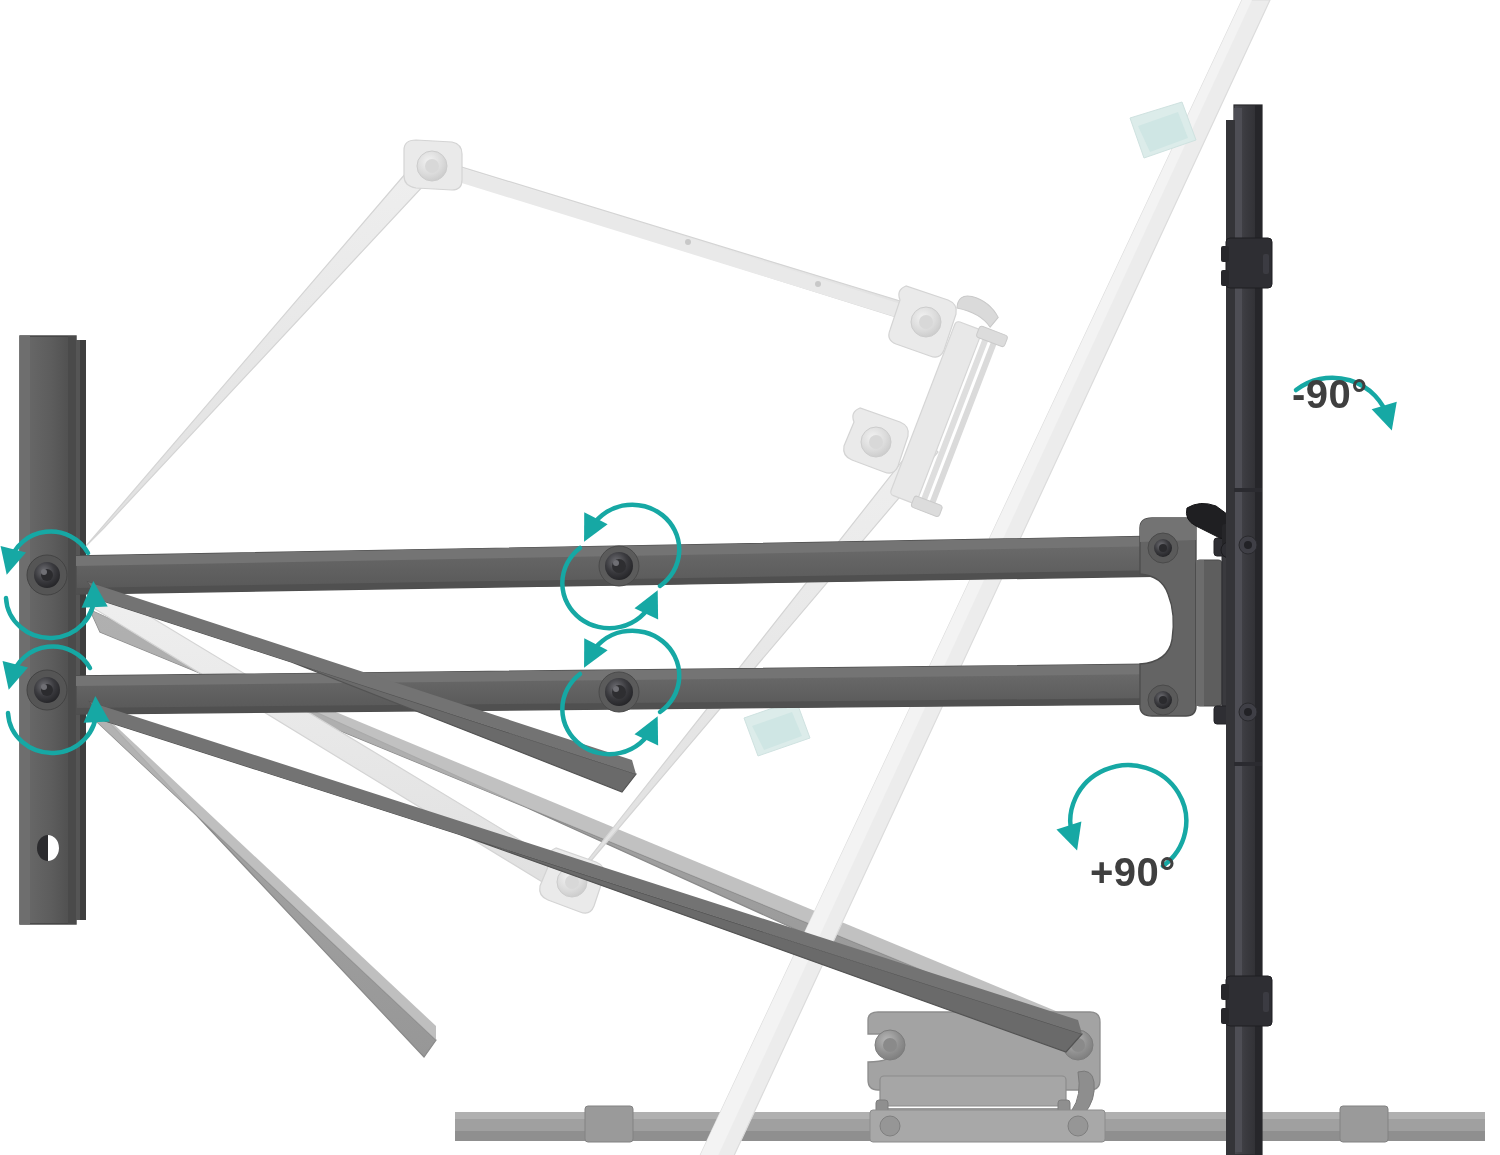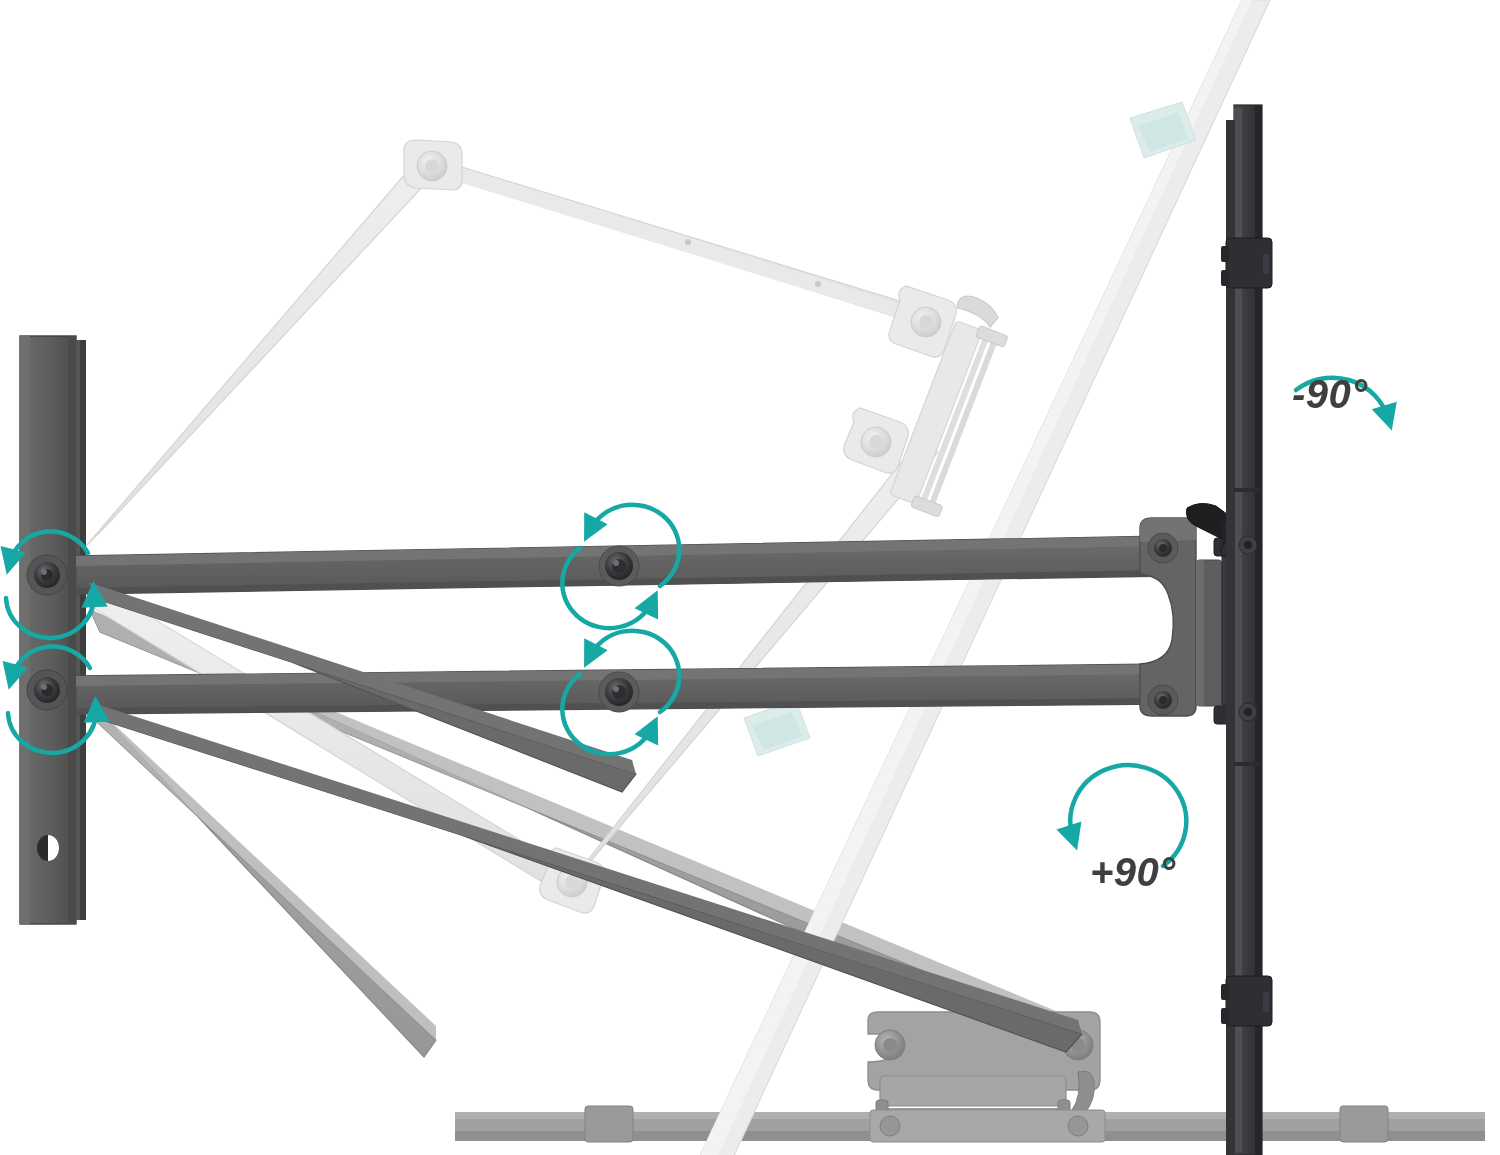--- a/index.html
+++ b/index.html
@@ -1,21 +1,21 @@
 <!DOCTYPE html>
 <html><head>
 <meta charset="utf-8">
 <title>TV Wall Mount Rotation Diagram</title>
 <style>
   html,body{margin:0;padding:0;background:#ffffff;}
   body{
     width:1500px;height:1155px;overflow:hidden;position:relative;
     font-family:"Liberation Sans","DejaVu Sans",sans-serif;
   }
-  #stage{position:absolute;inset:0;width:1500px;height:1155px;font-style:italic;}
+  #stage{position:absolute;inset:0;width:1500px;height:1155px;}
   svg{display:block;}
   .ang-label{
     font-family:"Liberation Sans","DejaVu Sans",sans-serif;
     font-weight:700;
     font-size:40px;
     fill:#3f3f3f;
     letter-spacing:0.5px;
   }
 </style>
 </head>

